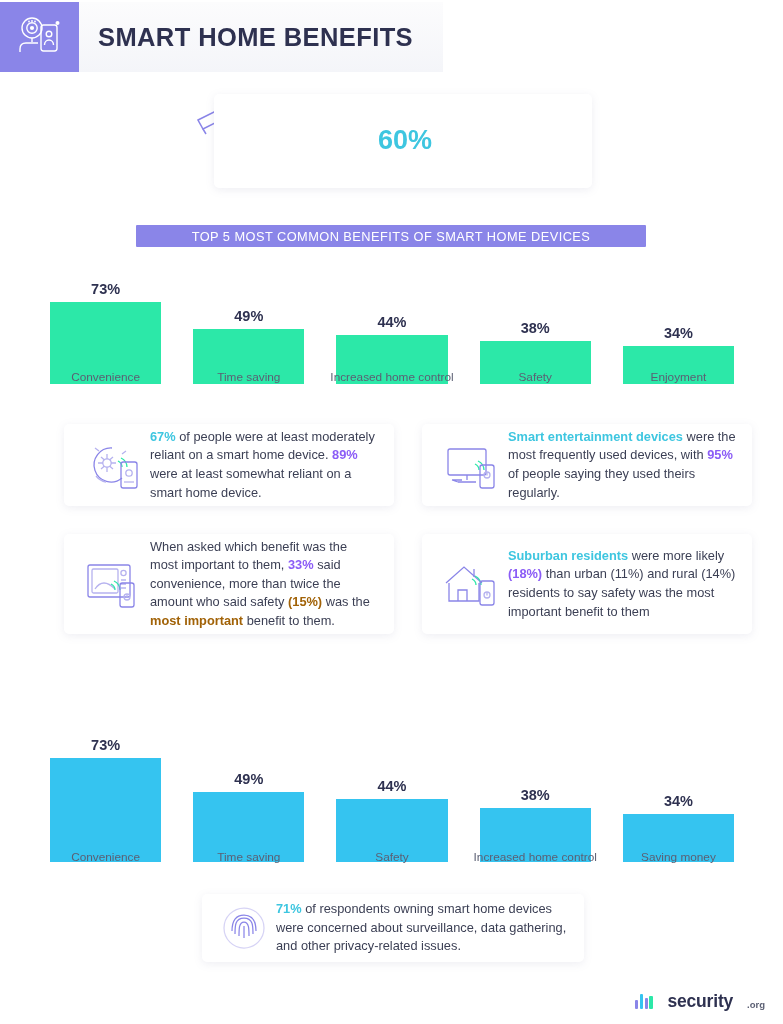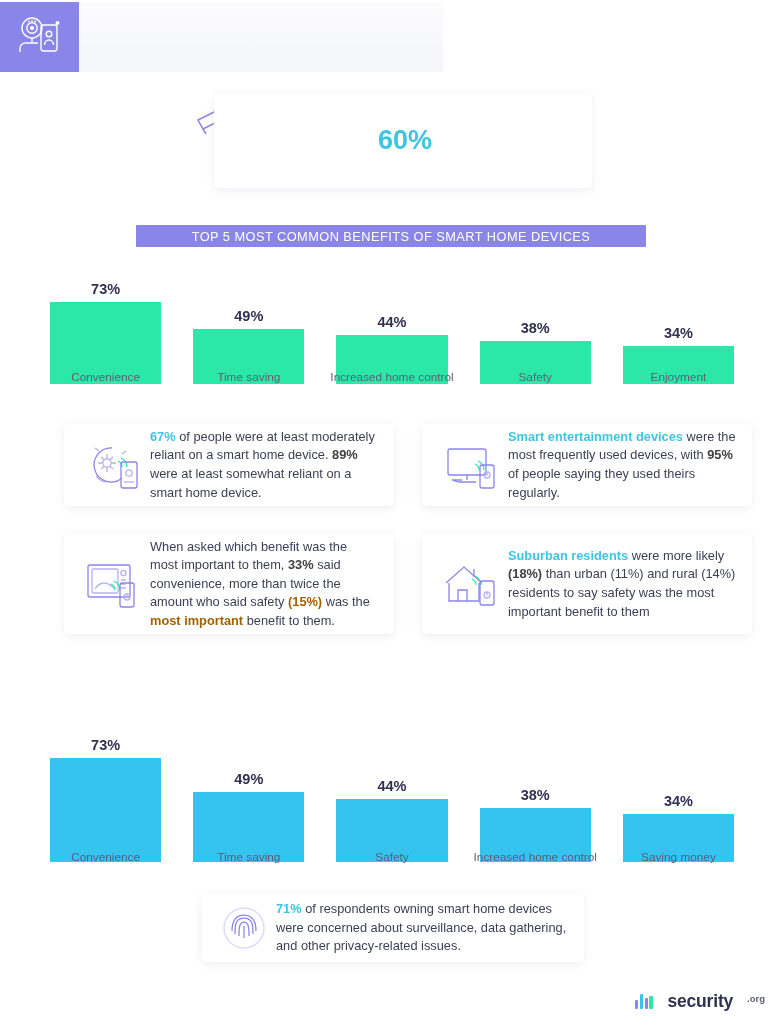--- a/index.html
+++ b/index.html
@@ -39,21 +39,21 @@
     position: absolute;
     background: #ffffff;
     border-radius: 5px;
     box-shadow: 0 2px 9px rgba(120,125,160,0.13);
     display: flex;
     align-items: center;
   }
   .card-icon { flex: 0 0 auto; display: flex; align-items: center; justify-content: center; }
   .card-text { font-size: 12.8px; color: #3b3f54; line-height: 1.45; }
   .hl-teal { color: #3ec6e0; font-weight: bold; }
-  .hl-teal-soft { color: #404040; font-weight: bold; }
+  .hl-teal-soft { color: #8b5cf6; font-weight: bold; }
   .hl-teal-pale { color: #a16207; font-weight: bold; }
 
   
   #top-stat-card {
     left: 214px; top: 94px; width: 378px; height: 94px;
     padding: 0 14px 0 18px;
     flex-direction: column; justify-content: center; align-items: center;
   }
   .big-pct { font-size: 27px; font-weight: bold; color: #3ec6e0; line-height: 1.05; margin-bottom: 2px; }
   #top-stat-card .card-text { text-align: center; font-size: 13px; }
@@ -104,21 +104,21 @@
   }
 
   
   #footer-logo {
     position: absolute; right: 18px; bottom: 12px;
     display: flex; align-items: center; gap: 15px;
   }
   .logo-bars { display: flex; align-items: flex-end; gap: 1.6px; height: 15px; }
   .logo-bars i { display: block; width: 3.2px; border-radius: 1px; }
   .logo-word { font-size: 17.5px; font-weight: bold; color: #2e3150; letter-spacing: -0.2px; }
-  .logo-tld { font-size: 9.5px; font-weight: bold; color: #5b5f73; align-self: flex-end; margin-bottom: 8px; margin-left: -1px; }
+  .logo-tld { font-size: 9.5px; font-weight: bold; color: #5b5f73; align-self: flex-end; margin-bottom: 2px; margin-left: -1px; }
 </style>
 </head>
 <body>
 
 <div class="page">
 
   <div class="header">
     <div class="header-icon-box">
       <span>
         <svg width="46" height="42" viewBox="0 0 46 42" fill="none" stroke="#ffffff" stroke-width="1.4">
@@ -129,20 +129,21 @@
           <circle cx="15" cy="7" r="0.9" fill="#ffffff" stroke="none"></circle>
           <circle cx="18" cy="7.5" r="0.9" fill="#ffffff" stroke="none"></circle>
           <path d="M15 24 v4 M9 29 h12 M9 29 c-4 0 -6 2 -6 6 v3"></path>
           <rect x="24" y="11" width="16" height="26" rx="2.4"></rect>
           <circle cx="32" cy="20" r="2.8"></circle>
           <path d="M27.5 31 c0 -3 2 -5 4.5 -5 s4.5 2 4.5 5"></path>
           <circle cx="40.5" cy="9" r="2" fill="#ffffff" stroke="none"></circle>
         </svg>
       </span>
     </div>
+    <div class="header-title">SMART HOME BENEFITS</div>
   </div>
 
   <span class="cam-icon-abs">
     <svg width="48" height="42" viewBox="0 0 48 42" fill="none" stroke="#8a85e8" stroke-width="1.5">
       <path d="M6 21 L26 11 l5 9 L11 30 z"></path>
       <path d="M11 30 l3 5 M25 24 l5 8"></path>
       <path d="M30 26 h6 M33 23 v6"></path>
       <path d="M27 9 l3 -5" stroke="#2ce8a8"></path>
       <circle cx="31" cy="3.5" r="2.2" fill="#2ce8a8" stroke="none"></circle>
     </svg>

